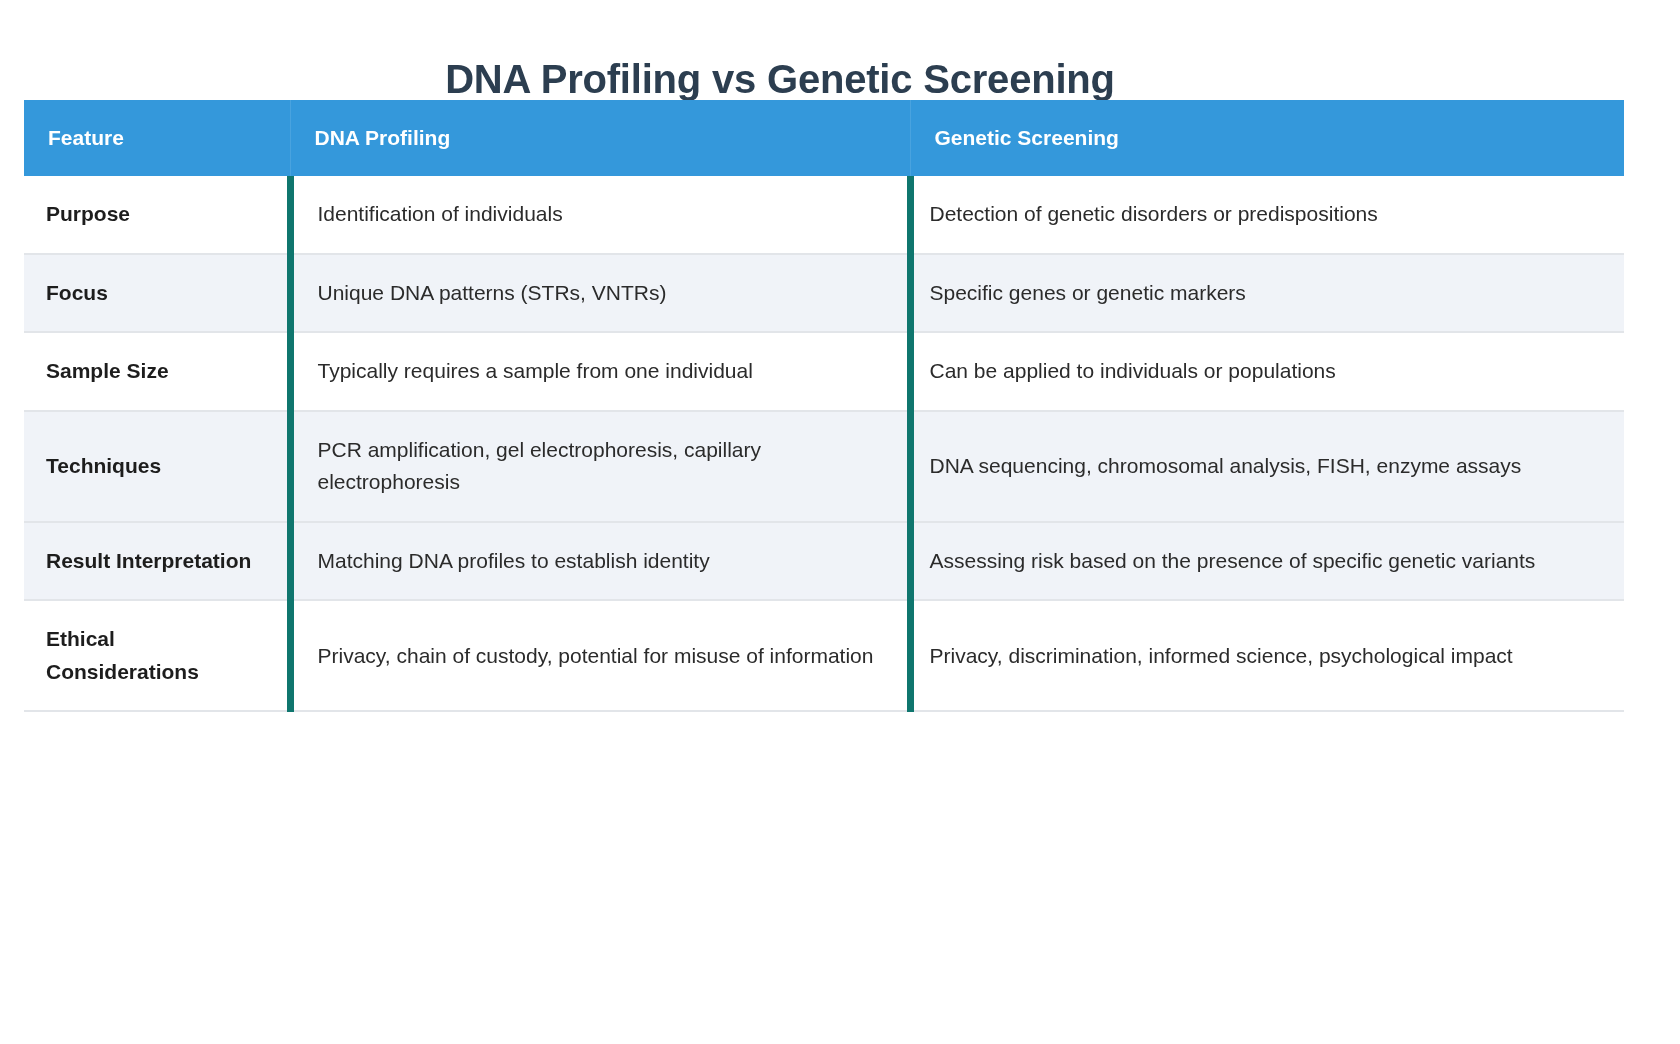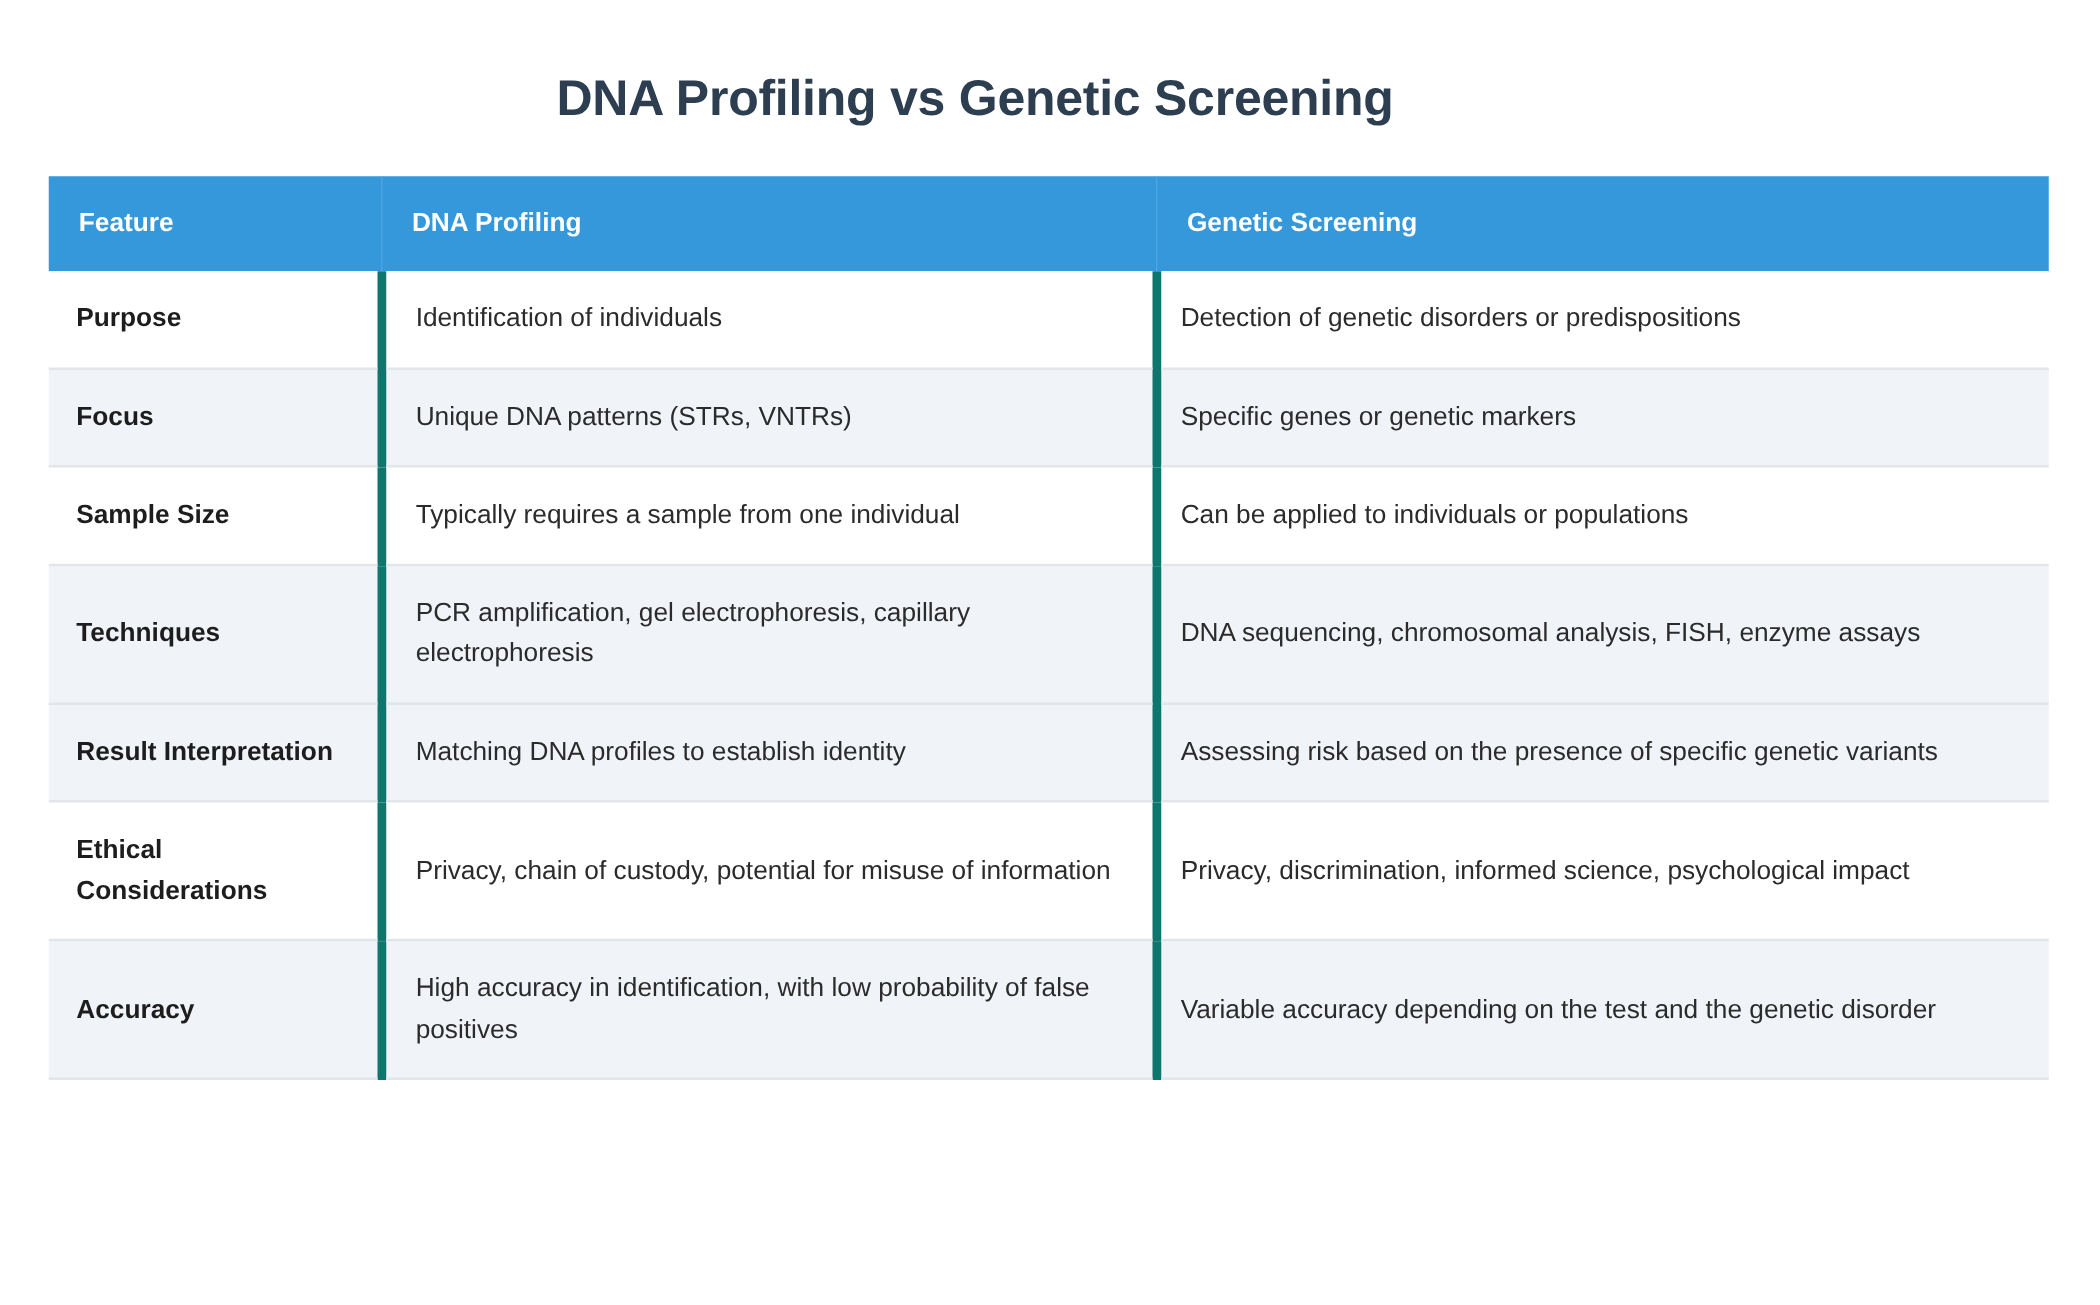--- a/index.html
+++ b/index.html
@@ -32,24 +32,23 @@
     text-align: center;
     font-size: 40px;
     font-weight: bold;
     color: #2c3e50;
     letter-spacing: -0.2px;
     line-height: 1.2;
   }
 
   .table-wrap {
     position: absolute;
-    left: 39px;
+    left: 24px;
     top: 100px;
     width: 1600px;
-    margin-top: 41px;
   }
 
   table.cmp {
     border-collapse: collapse;
     width: 1600px;
     table-layout: fixed;
     background: #ffffff;
   }
 
   table.cmp col.c-feature   { width: 266px; }
@@ -140,22 +139,17 @@
           <tr class="even">
             <td class="feature-cell col-feature">Result Interpretation</td>
             <td class="col-profiling">Matching DNA profiles to establish identity</td>
             <td class="col-screening">Assessing risk based on the presence of specific genetic variants</td>
           </tr>
           <tr class="odd">
             <td class="feature-cell col-feature">Ethical Considerations</td>
             <td class="col-profiling">Privacy, chain of custody, potential for misuse of information</td>
             <td class="col-screening">Privacy, discrimination, informed science, psychological impact</td>
           </tr>
-          <tr class="even">
-            <td class="feature-cell col-feature">Accuracy</td>
-            <td class="col-profiling">High accuracy in identification, with low probability of false positives</td>
-            <td class="col-screening">Variable accuracy depending on the test and the genetic disorder</td>
-          </tr>
         </tbody>
     </table>
   </div>
 
 </div>
 
 </body></html>

